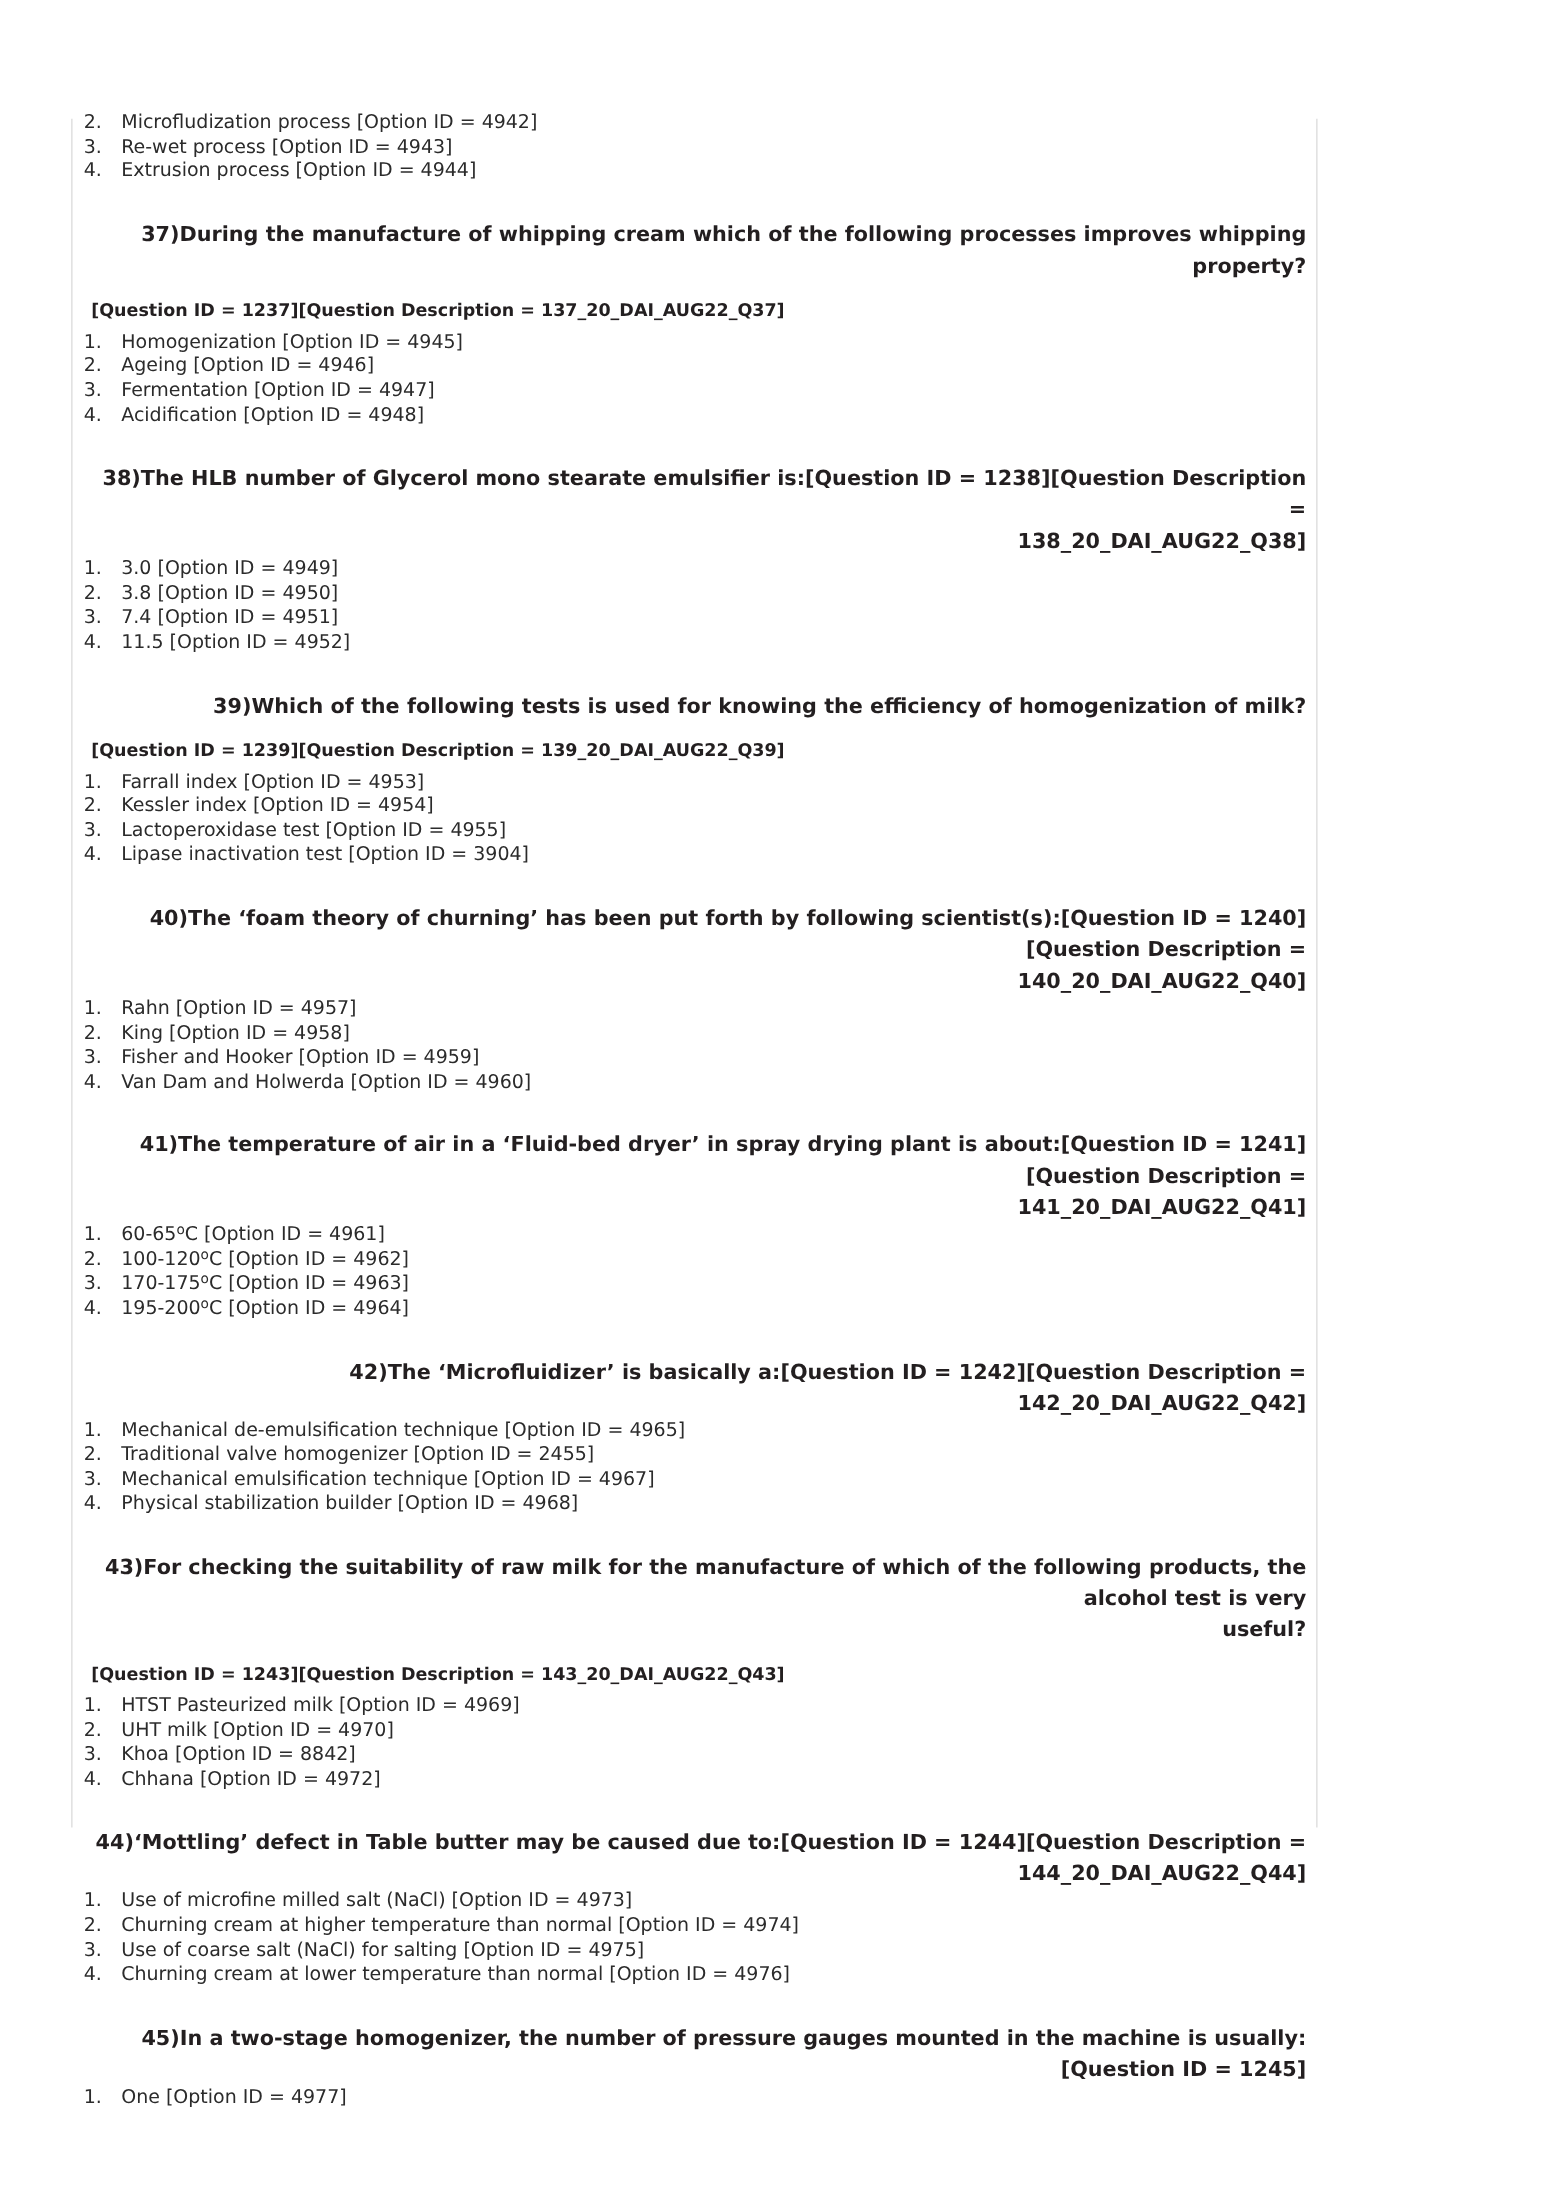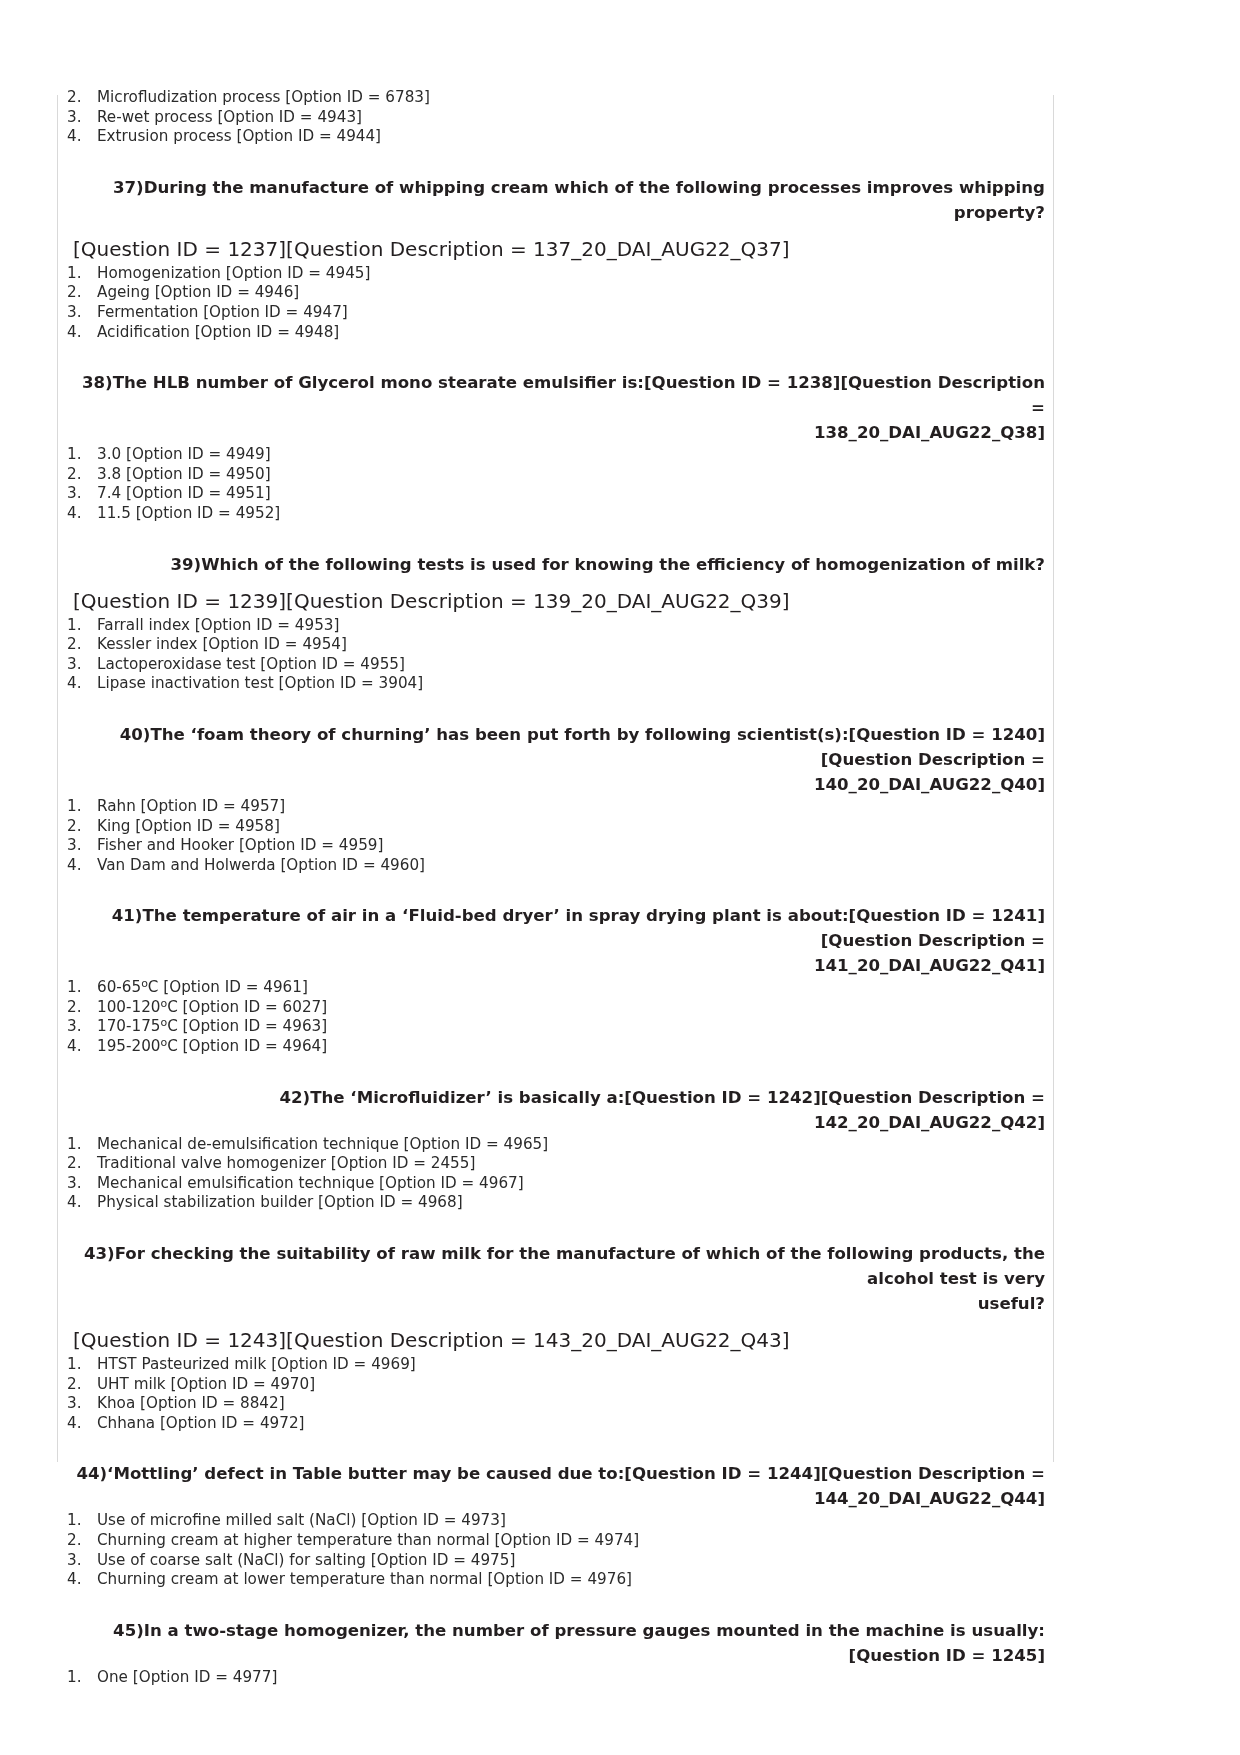--- a/index.html
+++ b/index.html
@@ -84,41 +84,41 @@
     padding-left: 6px;
     text-indent: -0px;
     margin: 0 0 0 0;
     text-align: right;
   }
   .q-stem .qnum {
     display: inline-block;
     min-width: 34px;
   }
   .q-meta {
-    font-size: 20px;
-    font-weight: normal;
+    font-size: 14px;
+    font-weight: bold;
     line-height: 25px;
     color: #231f20;
     padding-left: 6px;
     margin: 12px 0 2px 0;
     white-space: nowrap;
   }
   .lead-opts { margin-top: 0; }
 </style>
 </head>
 <body>
 
 <div class="page">
   <div class="rule-left"></div>
   <div class="rule-right"></div>
 
   <div class="content">
 
     <ol class="options lead-opts" id="continued-options">
-        <li><span class="num">2.</span><span>Microfludization process [Option ID = 6783]</span></li>
+        <li><span class="num">2.</span><span>Microfludization process [Option ID = 4942]</span></li>
         <li><span class="num">3.</span><span>Re-wet process [Option ID = 4943]</span></li>
         <li><span class="num">4.</span><span>Extrusion process [Option ID = 4944]</span></li>
       </ol>
 
     <div id="questions">
         <div class="q-block">
           <div class="q-stem"><span class="qnum">37)</span><span>During the manufacture of whipping cream which of the following processes improves whipping property?</span></div>
           <div class="q-meta">[Question ID = 1237][Question Description = 137_20_DAI_AUG22_Q37]</div>
           <ol class="options">
             <li><span class="num">1.</span><span>Homogenization [Option ID = 4945]</span></li>
@@ -152,21 +152,21 @@
             <li><span class="num">1.</span><span>Rahn [Option ID = 4957]</span></li>
             <li><span class="num">2.</span><span>King [Option ID = 4958]</span></li>
             <li><span class="num">3.</span><span>Fisher and Hooker [Option ID = 4959]</span></li>
             <li><span class="num">4.</span><span>Van Dam and Holwerda [Option ID = 4960]</span></li>
           </ol>
         </div>
         <div class="q-block">
           <div class="q-stem"><span class="qnum">41)</span><span>The temperature of air in a ‘Fluid-bed dryer’ in spray drying plant is about:[Question ID = 1241][Question Description =</span><br><span>141_20_DAI_AUG22_Q41]</span></div>
           <ol class="options">
             <li><span class="num">1.</span><span>60-65</span><sup class="deg">o</sup><span>C [Option ID = 4961]</span></li>
-            <li><span class="num">2.</span><span>100-120</span><sup class="deg">o</sup><span>C [Option ID = 6027]</span></li>
+            <li><span class="num">2.</span><span>100-120</span><sup class="deg">o</sup><span>C [Option ID = 4962]</span></li>
             <li><span class="num">3.</span><span>170-175</span><sup class="deg">o</sup><span>C [Option ID = 4963]</span></li>
             <li><span class="num">4.</span><span>195-200</span><sup class="deg">o</sup><span>C [Option ID = 4964]</span></li>
           </ol>
         </div>
         <div class="q-block">
           <div class="q-stem"><span class="qnum">42)</span><span>The ‘Microfluidizer’ is basically a:[Question ID = 1242][Question Description = 142_20_DAI_AUG22_Q42]</span></div>
           <ol class="options">
             <li><span class="num">1.</span><span>Mechanical de-emulsification technique [Option ID = 4965]</span></li>
             <li><span class="num">2.</span><span>Traditional valve homogenizer [Option ID = 2455]</span></li>
             <li><span class="num">3.</span><span>Mechanical emulsification technique [Option ID = 4967]</span></li>

